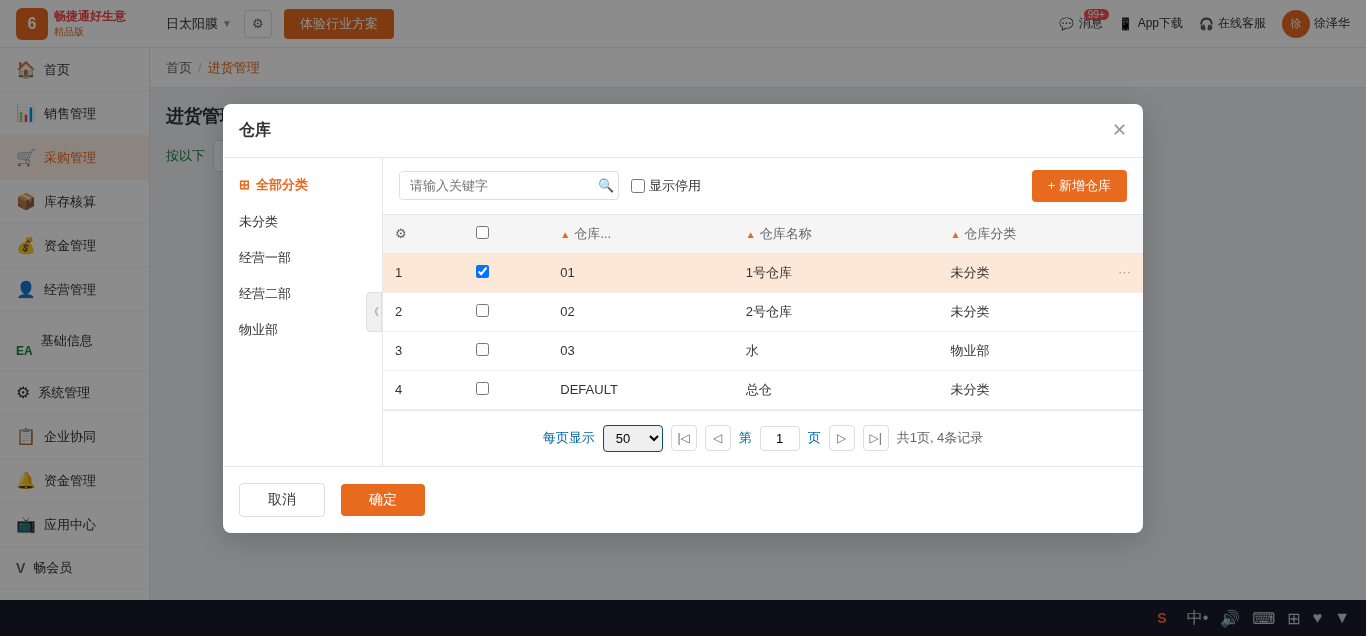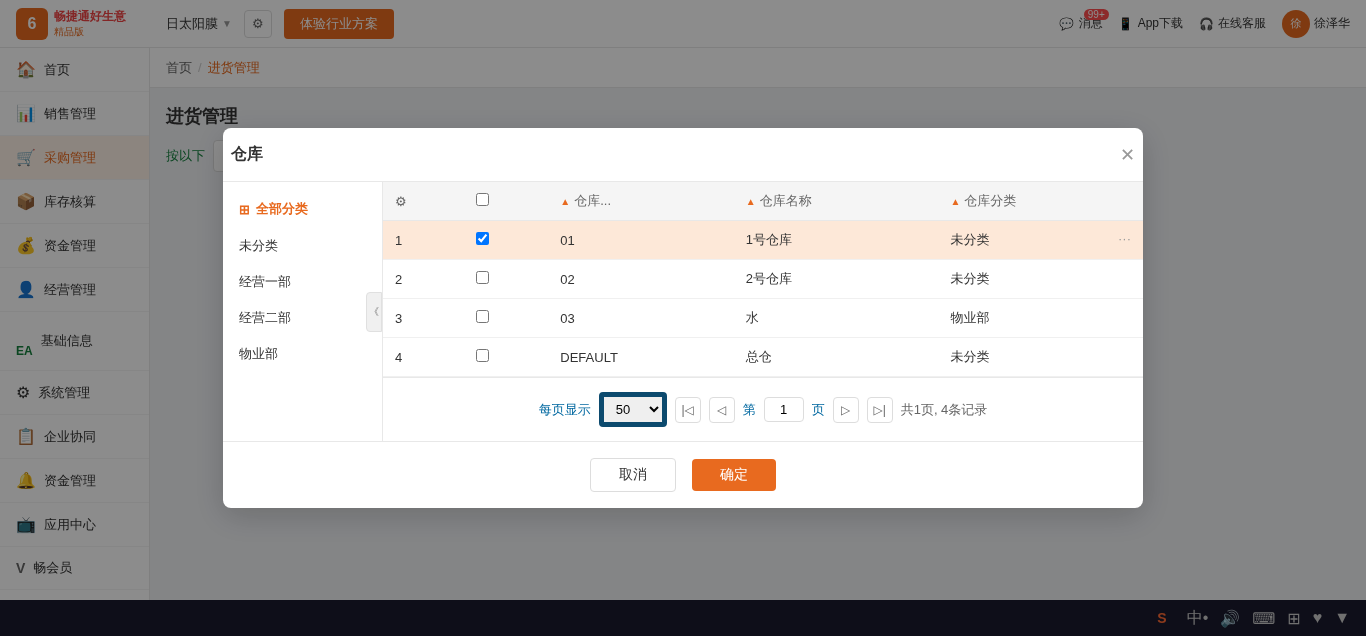--- a/index.html
+++ b/index.html
@@ -180,21 +180,21 @@
       width: 920px;
       max-height: 560px;
       display: flex;
       flex-direction: column;
       box-shadow: 0 8px 32px rgba(0,0,0,0.18);
     }
     .modal-header {
       display: flex;
       align-items: center;
       justify-content: space-between;
-      padding: 16px 8px;
+      padding: 16px 16px;
       border-bottom: 1px solid #e8e8e8;
     }
     .modal-title { font-size: 16px; font-weight: bold; color: #333; }
     .modal-close {
       cursor: pointer;
       color: #999;
       font-size: 18px;
       line-height: 1;
     }
     .modal-body {
@@ -328,21 +328,21 @@
     .pagination {
       display: flex;
       align-items: center;
       justify-content: center;
       padding: 14px 16px;
       border-top: 1px solid #e8e8e8;
       gap: 8px;
     }
     .page-label { color: #0369a1; font-size: 13px; }
     .page-size-select {
-      border: 5px solid #0c4a6e;
+      border: 1px solid #0c4a6e;
       border-radius: 4px;
       padding: 4px 8px;
       font-size: 13px;
     }
     .page-nav {
       width: 26px; height: 26px;
       border: 1px solid #ddd;
       border-radius: 4px;
       display: flex; align-items: center; justify-content: center;
       cursor: pointer;
@@ -357,21 +357,20 @@
       padding: 4px;
       text-align: center;
       font-size: 13px;
     }
     .page-info { color: #666; font-size: 13px; }
 
     
     .modal-footer {
       display: flex;
       align-items: center;
-      justify-content: center;
       gap: 16px;
       padding: 16px;
       border-top: 1px solid #e8e8e8;
     }
     .cancel-btn {
       padding: 7px 28px;
       border: 1px solid #ddd;
       border-radius: 4px;
       background: #fff;
       cursor: pointer;
@@ -537,20 +536,31 @@
         <div class="cat-item">经营一部</div>
         <div class="cat-item">经营二部</div>
         <div class="cat-item">物业部</div>
         <div class="cat-collapse-btn">
           <span>《</span>
         </div>
       </div>
 
       <div class="table-area">
 
+        <div class="table-toolbar">
+          <div class="search-input-wrap">
+            <input class="search-input" type="text" placeholder="请输入关键字" style="">
+            <span class="search-icon-btn">🔍</span>
+          </div>
+          <div class="show-disabled">
+            <input type="checkbox" class="checkbox" style="">
+            <span>显示停用</span>
+          </div>
+          <button class="new-warehouse-btn">+ 新增仓库</button>
+        </div>
 
         <div class="data-table">
           <table>
             <thead>
               <tr>
                 <th>⚙</th>
                 <th><input type="checkbox" style=""></th>
                 <th><span class="sort-icon">▲</span>仓库...</th>
                 <th><span class="sort-icon">▲</span>仓库名称</th>
                 <th><span class="sort-icon">▲</span>仓库分类</th>

